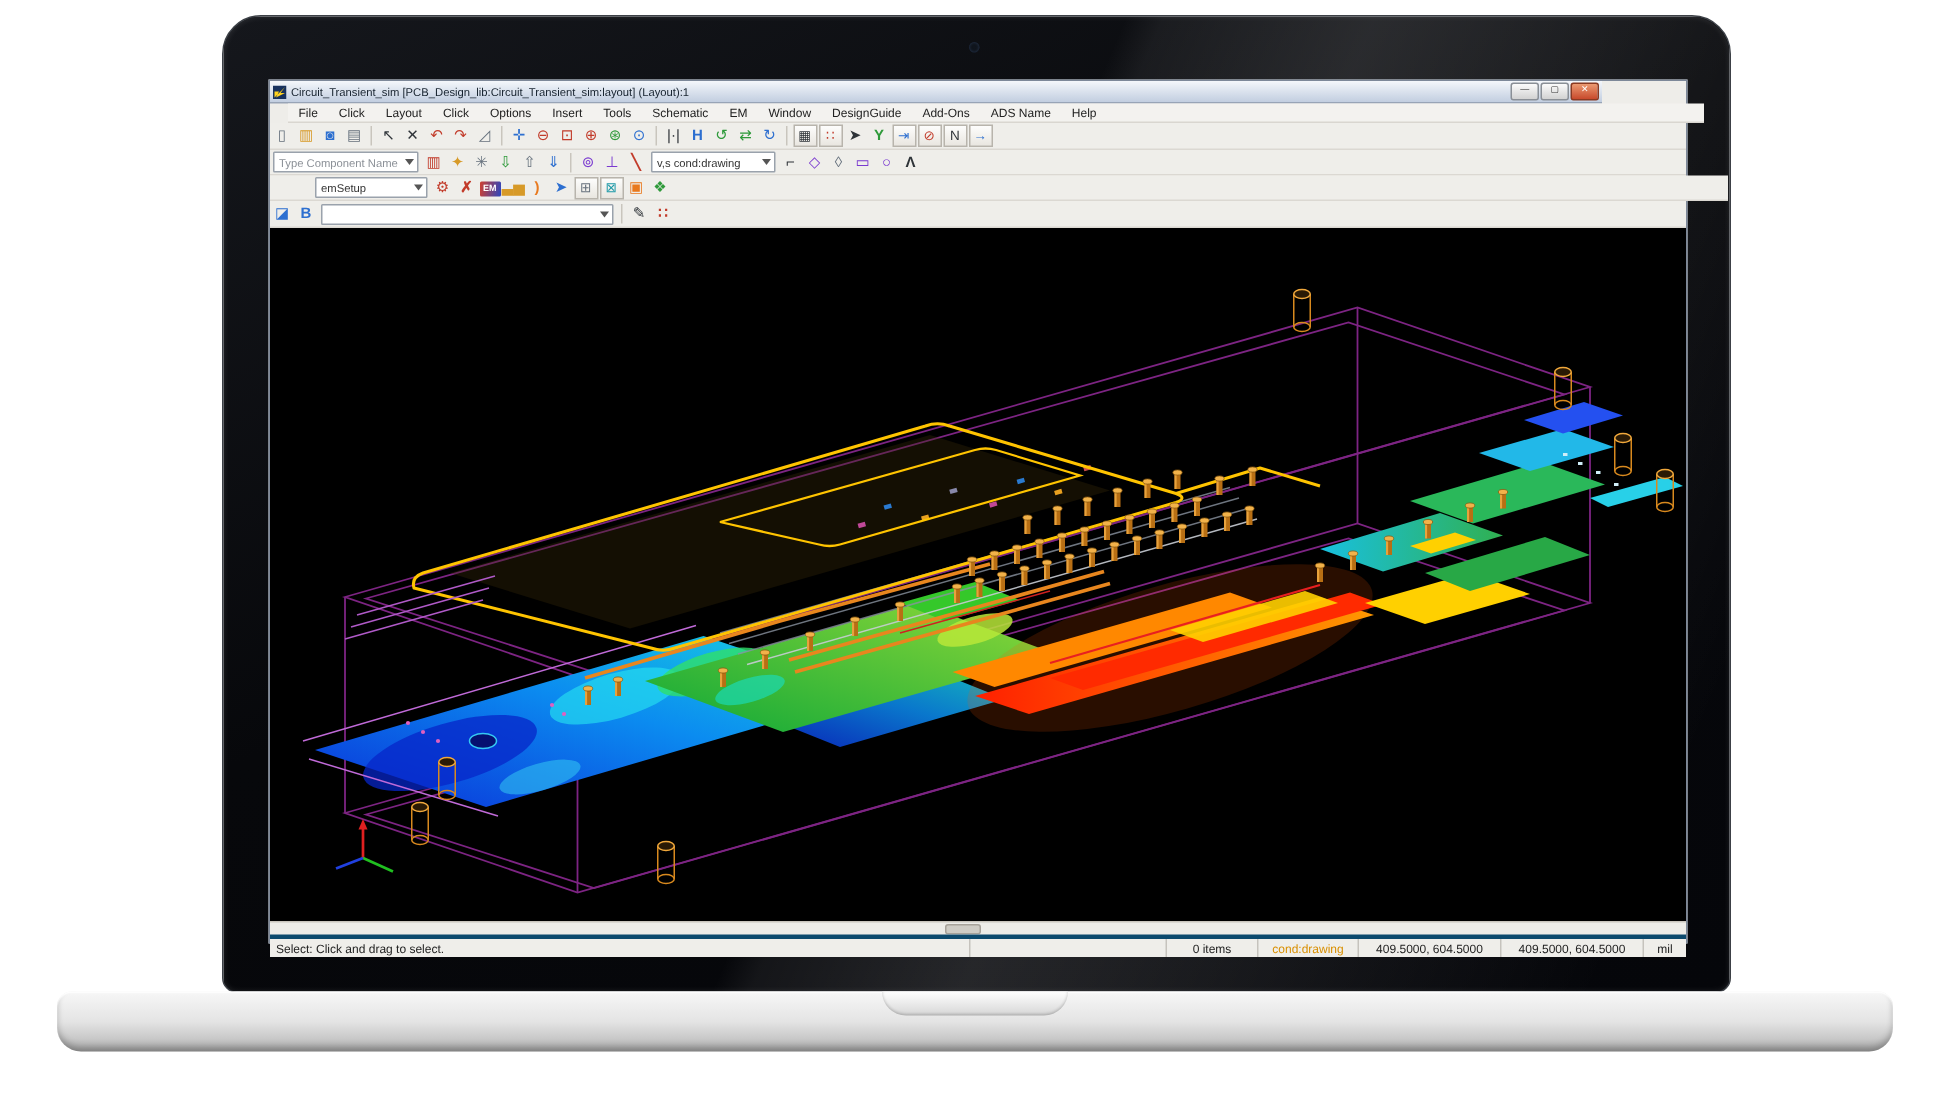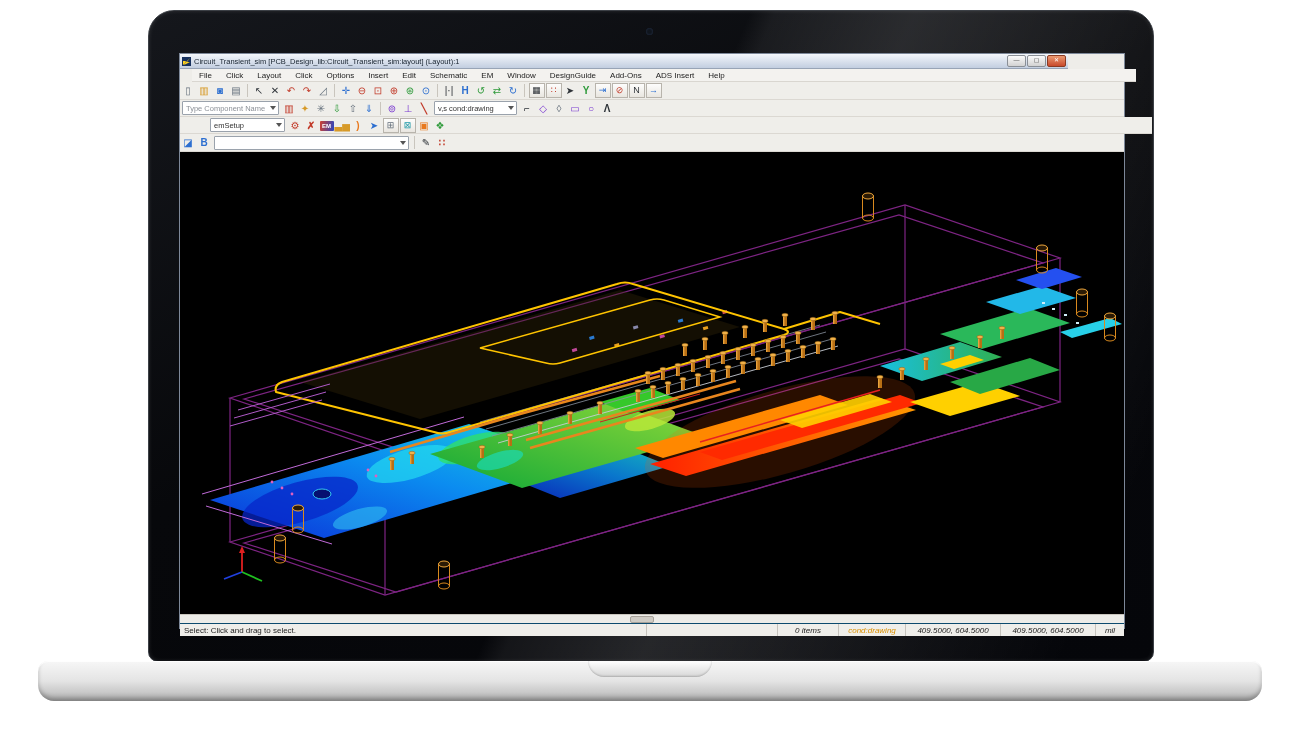--- a/index.html
+++ b/index.html
@@ -38,24 +38,24 @@
   .combo.ph{color:#8b9097;}
   .cGry{color:#67727e}.cDrk{color:#2e3338}.cRed{color:#c23b2a}.cGrn{color:#2e9a3a}.cBlu{color:#2d6fd0}
   .cGld{color:#d79a28}.cPur{color:#7a3ad0}.cTeal{color:#1f9aa8}.cOrg{color:#e8791e}.bold{font-weight:bold}
   .emBadge{font-size:6px;font-weight:bold;color:#fff;background:linear-gradient(100deg,#cf4030,#2b46c0);
     width:14px;height:10px;line-height:10px;margin-top:2px;border-radius:1px;}
   
   .canvas{left:0;top:98px;width:944px;height:462px;background:#000;overflow:hidden;}
   .canvas svg{position:absolute;left:0;top:0;}
   .hscroll{left:0;top:560px;width:944px;height:8px;background:#edecе8;background:#edece8;border-top:1px solid #c9c5bd;}
   .hthumb{left:450px;top:1px;width:22px;height:5px;background:#cfccc5;border:1px solid #a7a29a;border-radius:2px;}
-  .statusbar{left:0;top:569px;width:944px;height:12px;background:#efeeea;border-top:1px solid #0c4a6e;
+  .statusbar{left:0;top:569px;width:944px;height:12px;background:#efeeea;border-top:3px solid #0c4a6e;
     display:flex;align-items:center;font-size:8px;color:#222;}
   .hint{flex:1;padding-left:4px;}
-  .sfield{border-left:1px solid #c6c3bd;height:100%;display:flex;align-items:center;justify-content:center;padding:0 5px;flex:none;font-style:italic;}
+  .sfield{border-left:1px solid #c6c3bd;height:100%;display:flex;align-items:center;justify-content:center;padding:0 5px;flex:none;}
   .sfield.layer{color:#d98f00;}
   .sfield.num{width:84px;}
 </style>
 </head>
 <body>
 
 <div class="abs lid">
   <div class="abs reflection"></div>
   <div class="abs camera"></div>
 
@@ -74,27 +74,27 @@
       </span>
     </div>
 
     <div class="abs menubar">
       <span>File</span>
       <span>Click</span>
       <span>Layout</span>
       <span>Click</span>
       <span>Options</span>
       <span>Insert</span>
-      <span>Edit</span>
+      <span>Tools</span>
       <span>Schematic</span>
       <span>EM</span>
       <span>Window</span>
       <span>DesignGuide</span>
       <span>Add-Ons</span>
-      <span>ADS Insert</span>
+      <span>ADS Name</span>
       <span>Help</span>
     </div>
 
     <div class="abs tbar t1">
       <span class="tbi cGry">▯</span>
       <span class="tbi cGld">▥</span>
       <span class="tbi cBlu">◙</span>
       <span class="tbi cGry">▤</span>
       <span class="sep"></span>
       <span class="tbi cDrk">↖</span>

